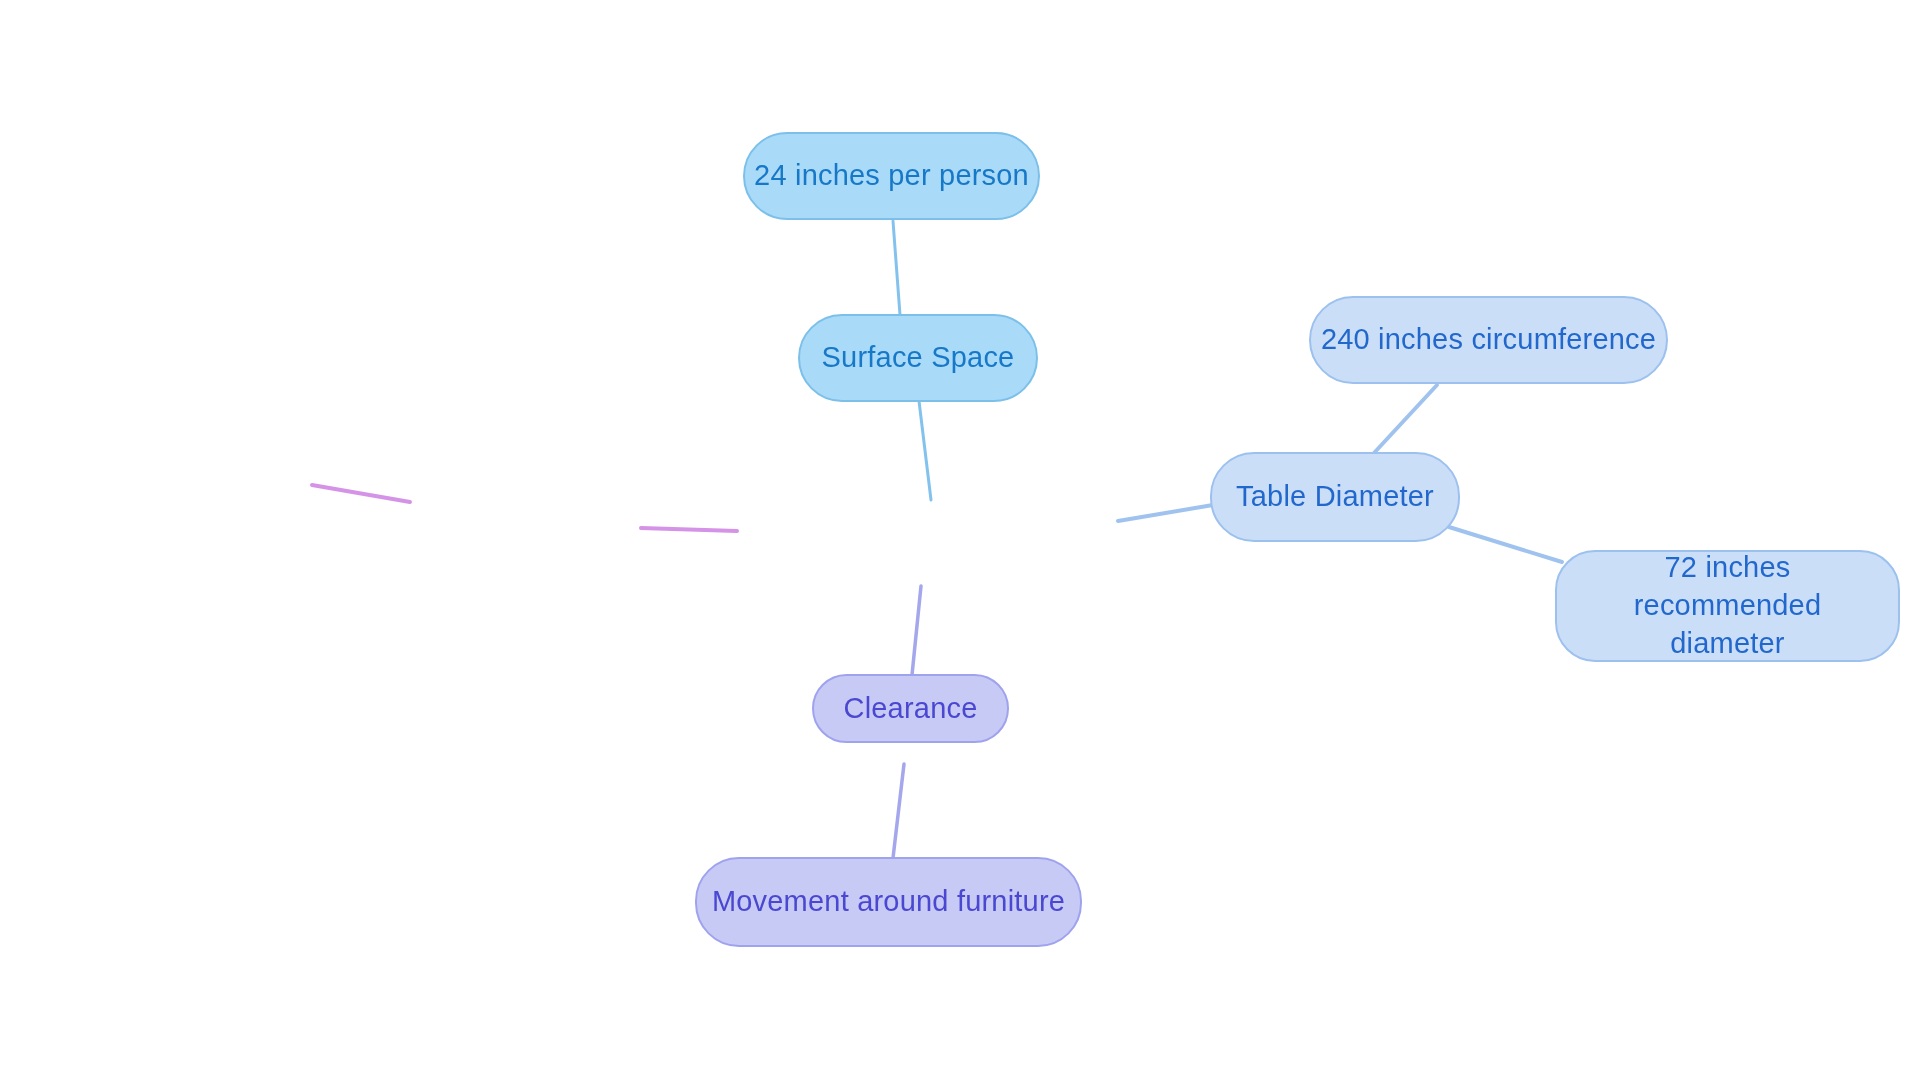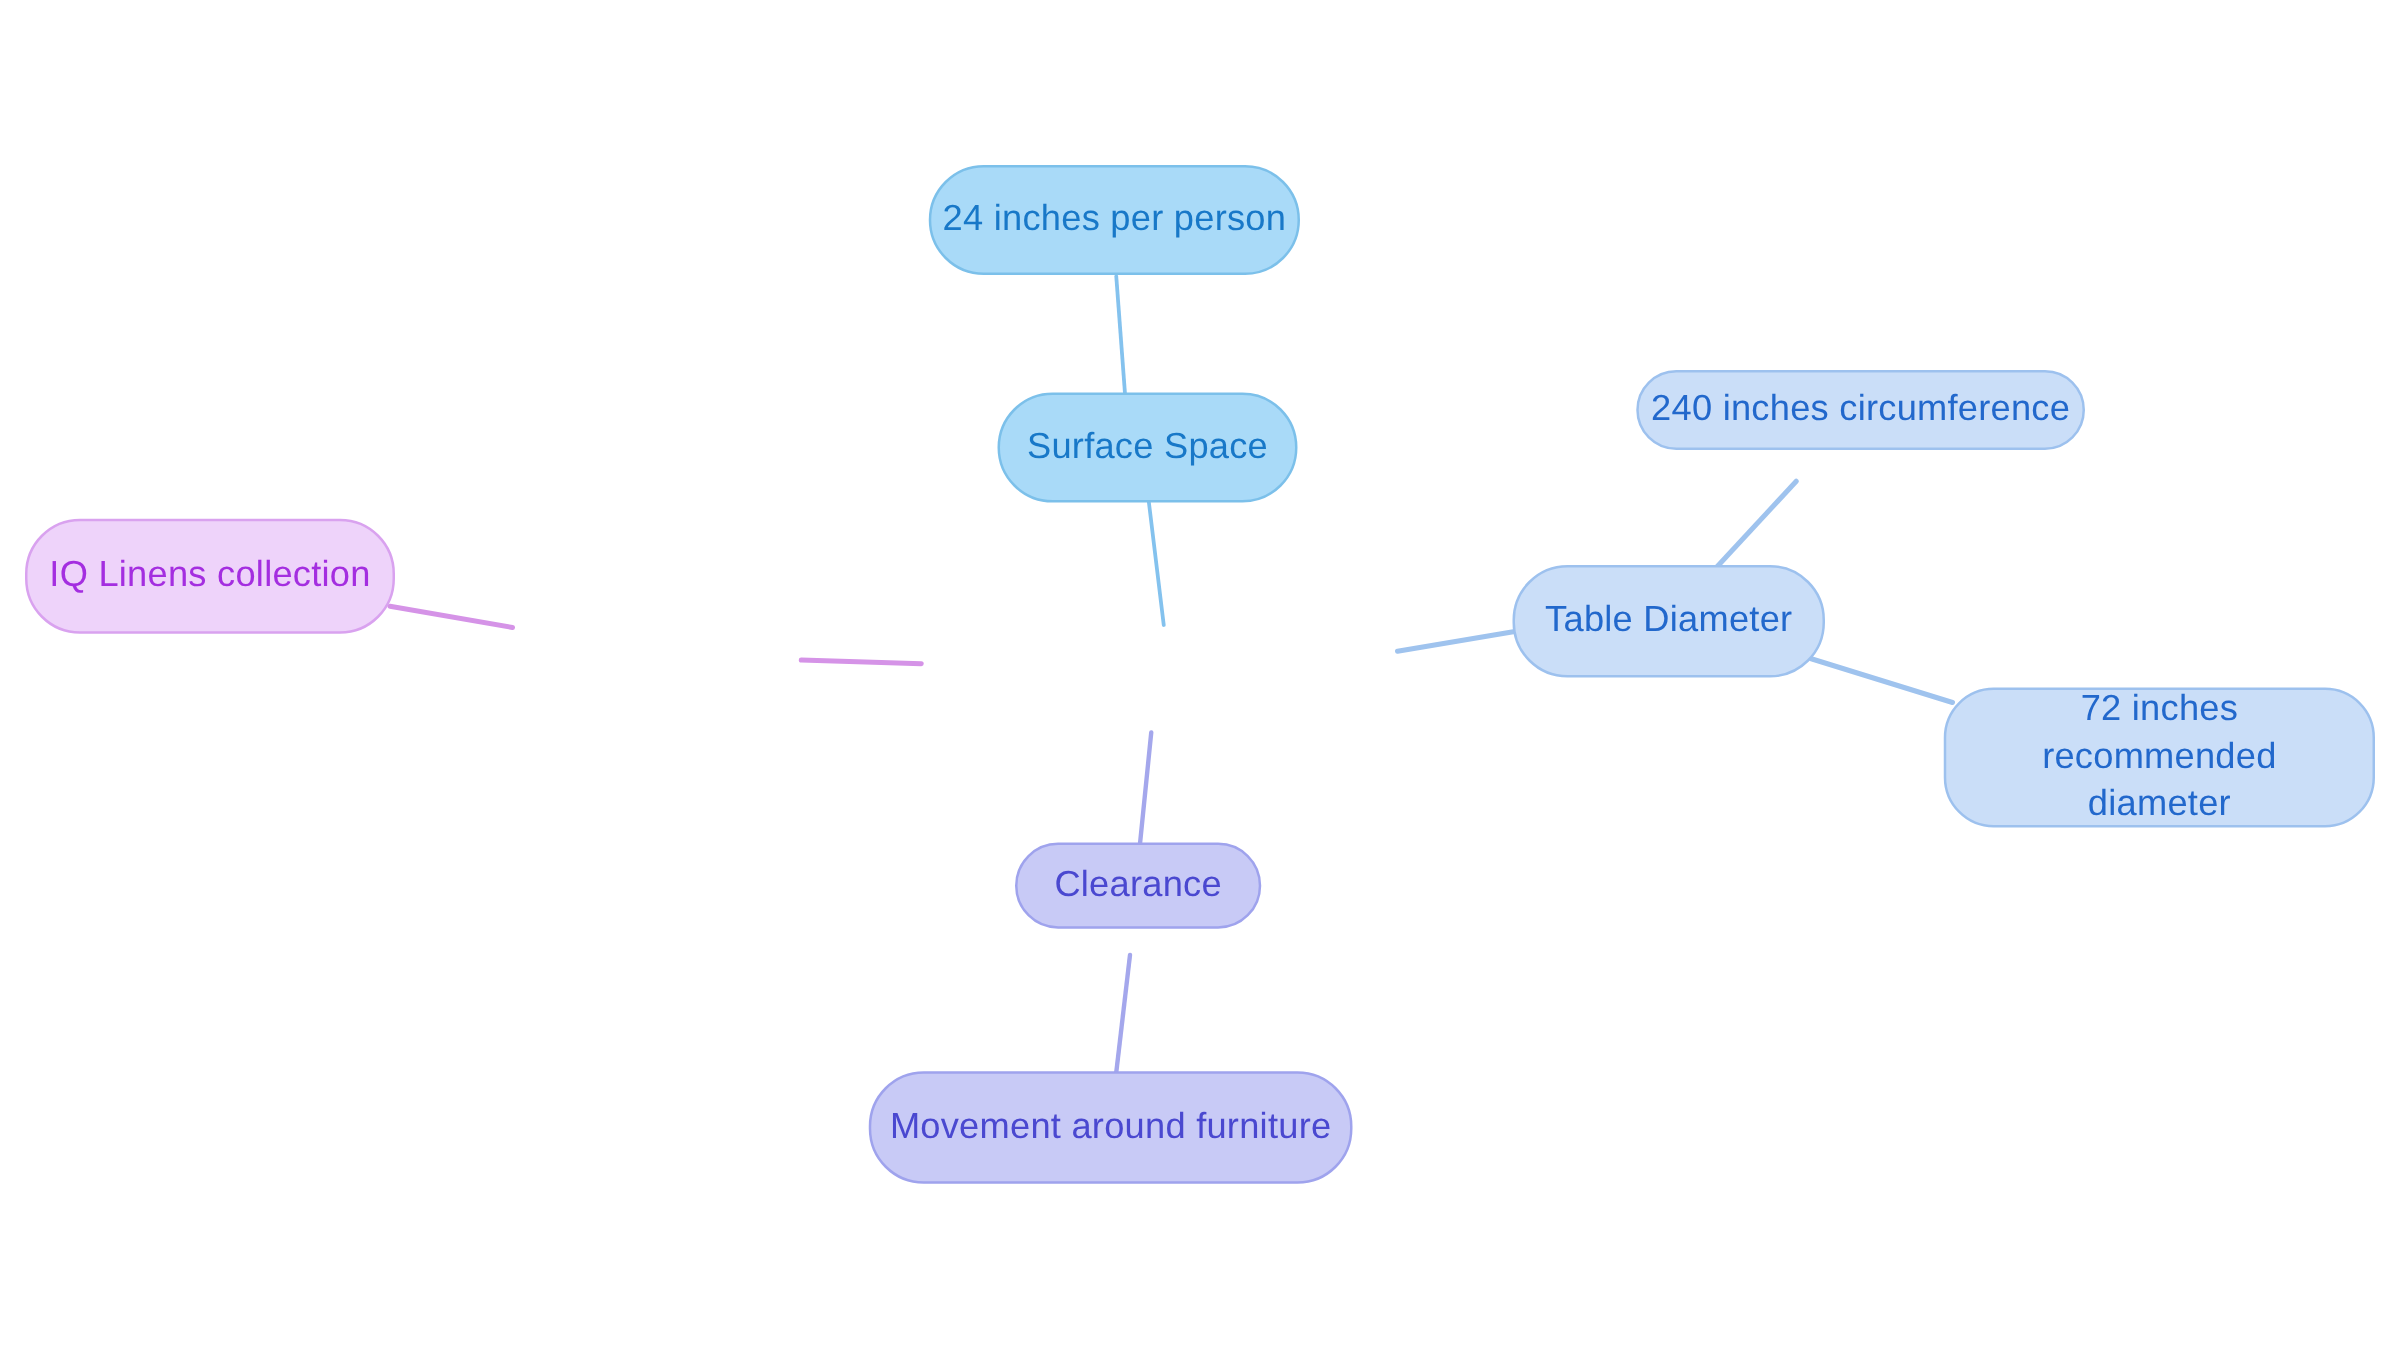--- a/index.html
+++ b/index.html
@@ -61,21 +61,21 @@
   .node.lavender {
     background: var(--lavender-fill, #c8caf6);
     border: 2px solid var(--lavender-border, #9fa3ed);
     color: var(--lavender-text, #4a48d0);
   }
 
   #node-root          { left: 735px;  top: 493px; width: 385px; height: 92px; }
   #node-surface       { left: 798px;  top: 314px; width: 240px; height: 88px; }
   #node-perperson     { left: 743px;  top: 132px; width: 297px; height: 88px; }
   #node-tablediam     { left: 1210px; top: 452px; width: 250px; height: 90px; }
-  #node-circumference { left: 1309px; top: 296px; width: 359px; height: 64px; }
+  #node-circumference { left: 1309px; top: 296px; width: 359px; height: 88px; }
   #node-diameter72    { left: 1555px; top: 550px; width: 345px; height: 112px; border-radius: 40px; padding: 4px 28px; }
   #node-linen         { left: 408px;  top: 488px; width: 235px; height: 79px; }
   #node-iqlinens      { left: 20px;   top: 415px; width: 296px; height: 92px; }
   #node-clearance     { left: 812px;  top: 674px; width: 197px; height: 69px; }
   #node-movement      { left: 695px;  top: 857px; width: 387px; height: 90px; }
 </style>
 </head>
 <body>
 
 <div class="canvas">
@@ -97,19 +97,18 @@
 
   <div class="node sky" id="node-perperson">24 inches per person</div>
 
   <div class="node peri" id="node-tablediam">Table Diameter</div>
 
   <div class="node peri" id="node-circumference">240 inches circumference</div>
 
   <div class="node peri" id="node-diameter72">72 inches recommended diameter</div>
 
 
-  <div class="node orchid" id="node-iqlinens">IQ Linens collection</div>
 
   <div class="node lavender" id="node-clearance">Clearance</div>
 
   <div class="node lavender" id="node-movement">Movement around furniture</div>
 
 </div>
 
 </body></html>

